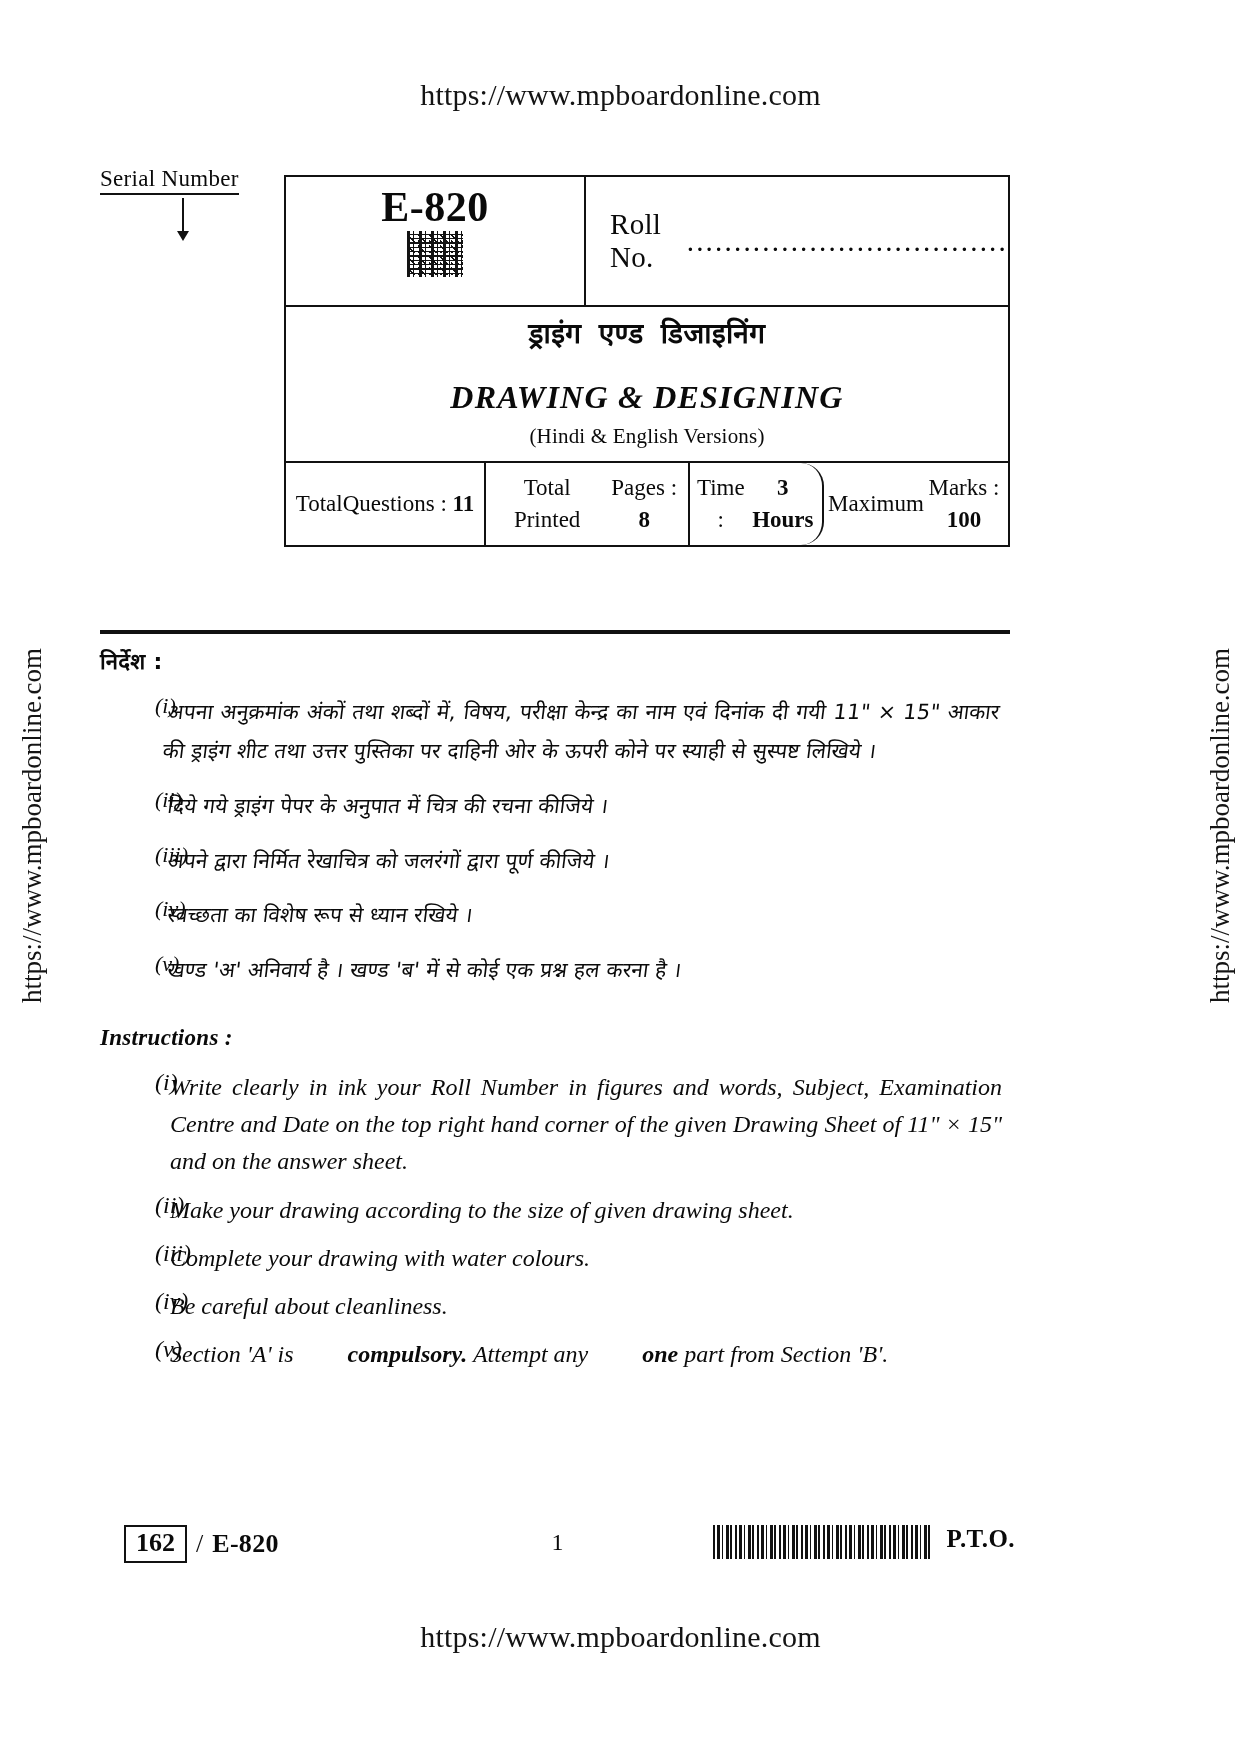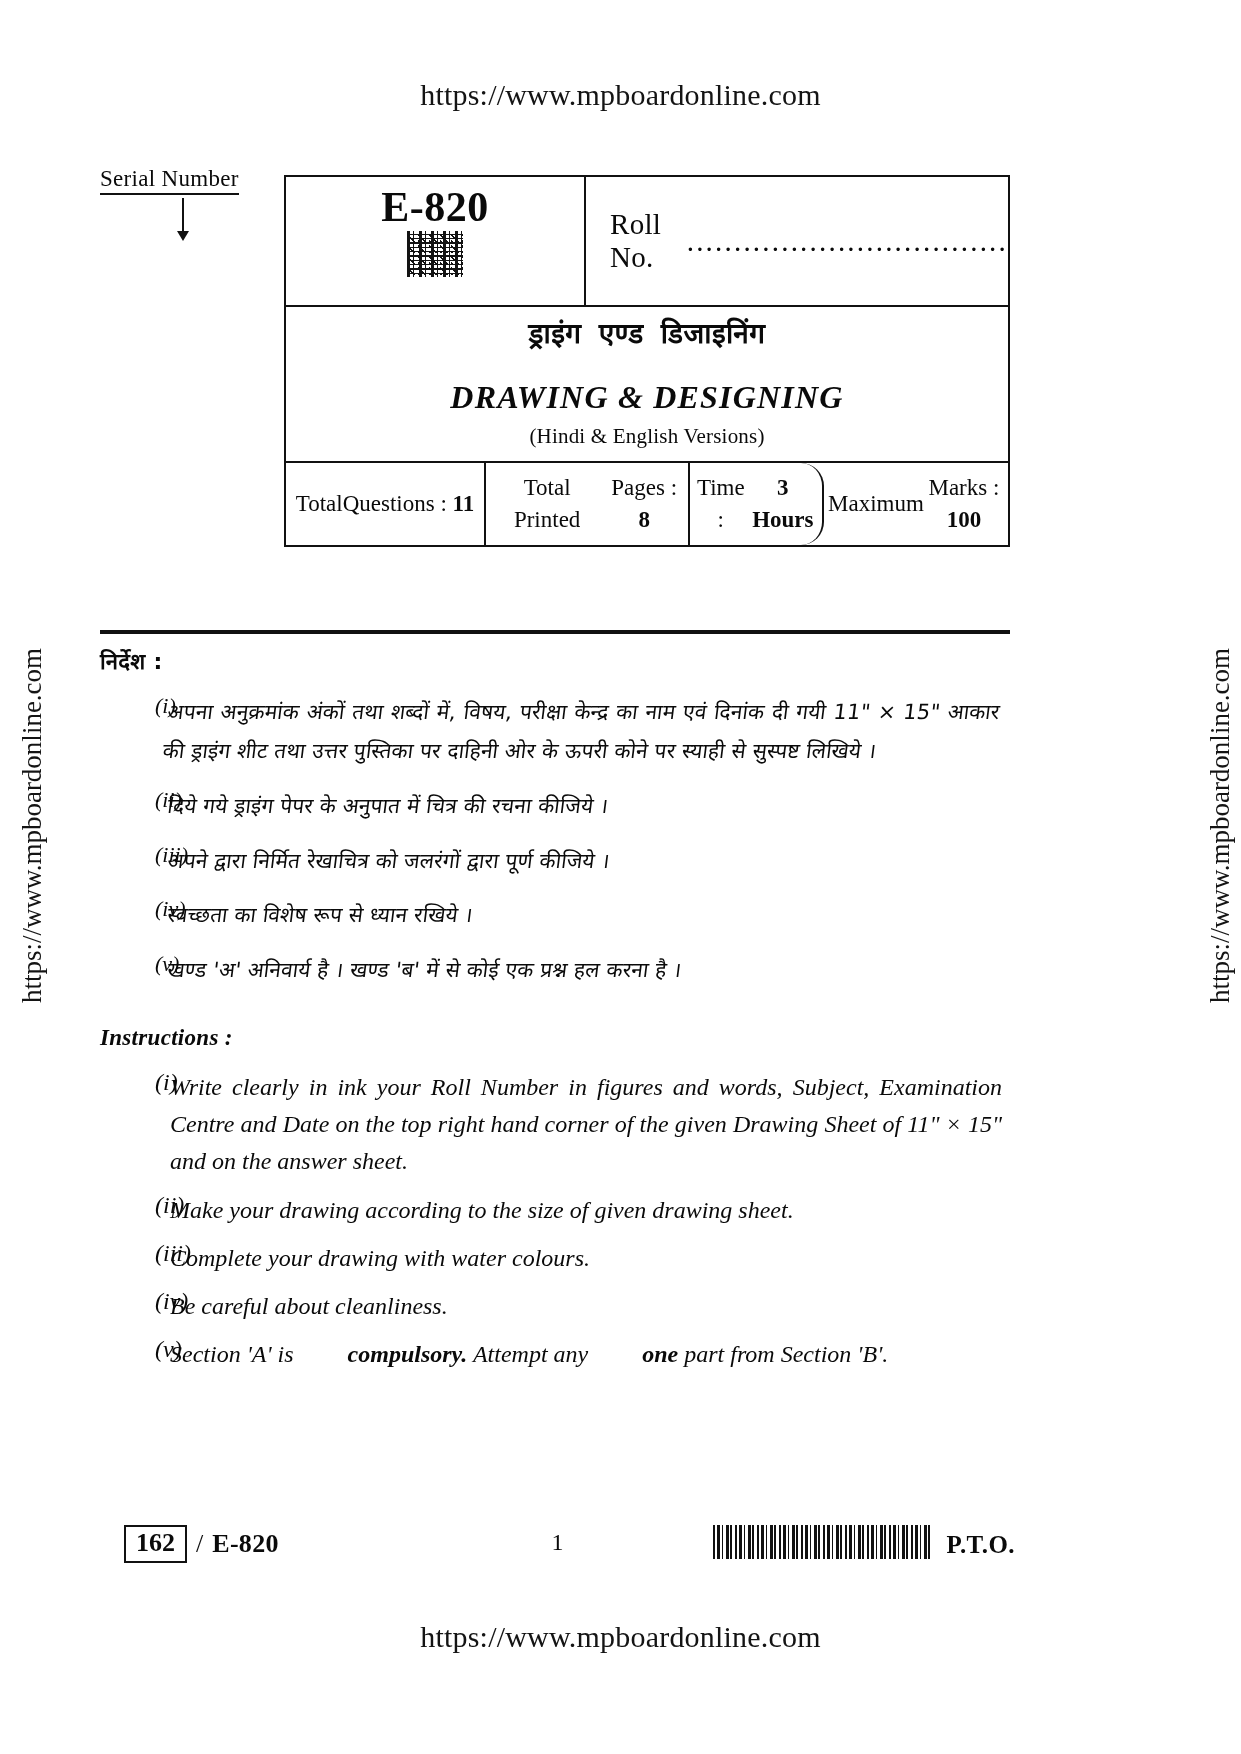--- a/index.html
+++ b/index.html
@@ -315,21 +315,21 @@
     width: 915px;
     text-align: center;
     font-size: 24px;
   }
 
   .footer-right {
     position: absolute;
     right: 0;
     top: 0;
     display: flex;
-    align-items: flex-end;
+    align-items: flex-start;
   }
   .barcode {
     width: 218px;
     height: 34px;
     margin-right: 16px;
     background-color: #fff;
     background-image: repeating-linear-gradient(
       90deg,
       #111 0px, #111 2px, #fff 2px, #fff 4px,
       #111 4px, #111 7px, #fff 7px, #fff 9px,

